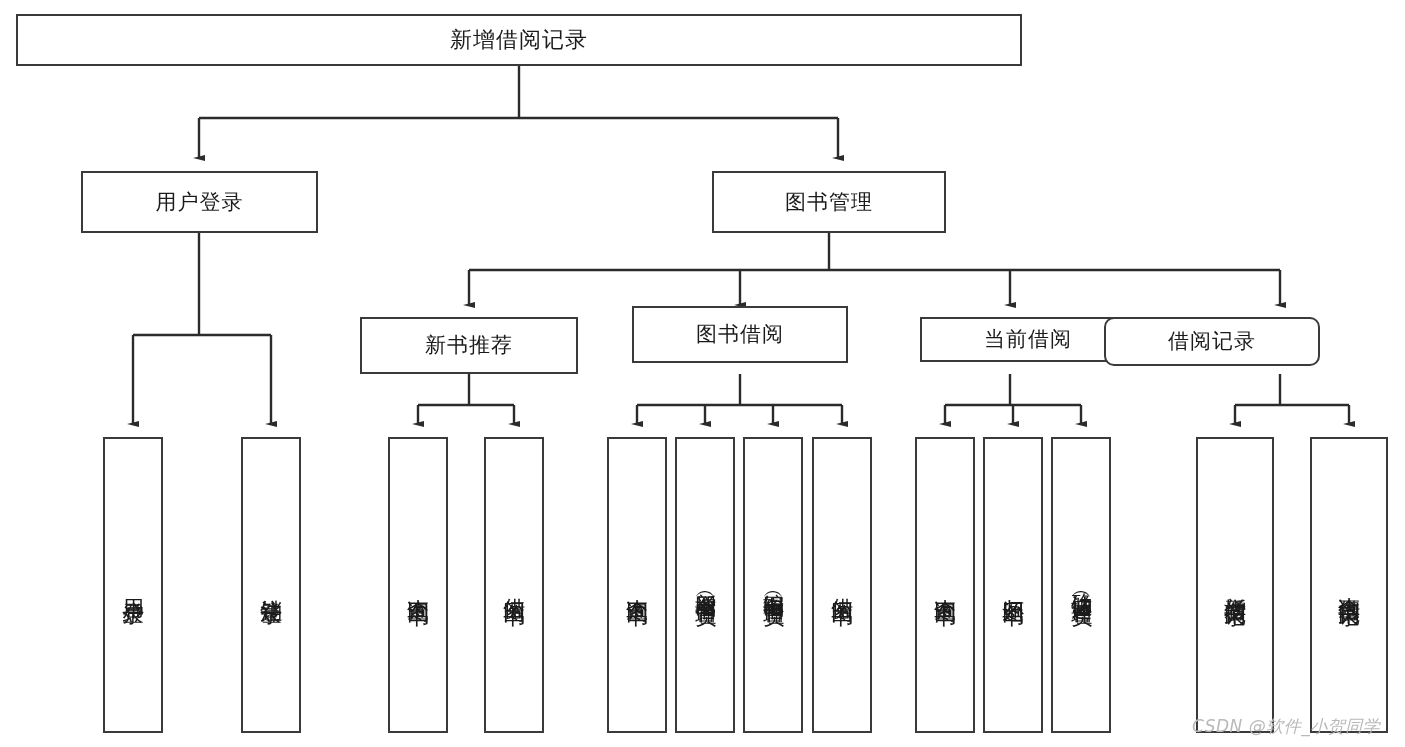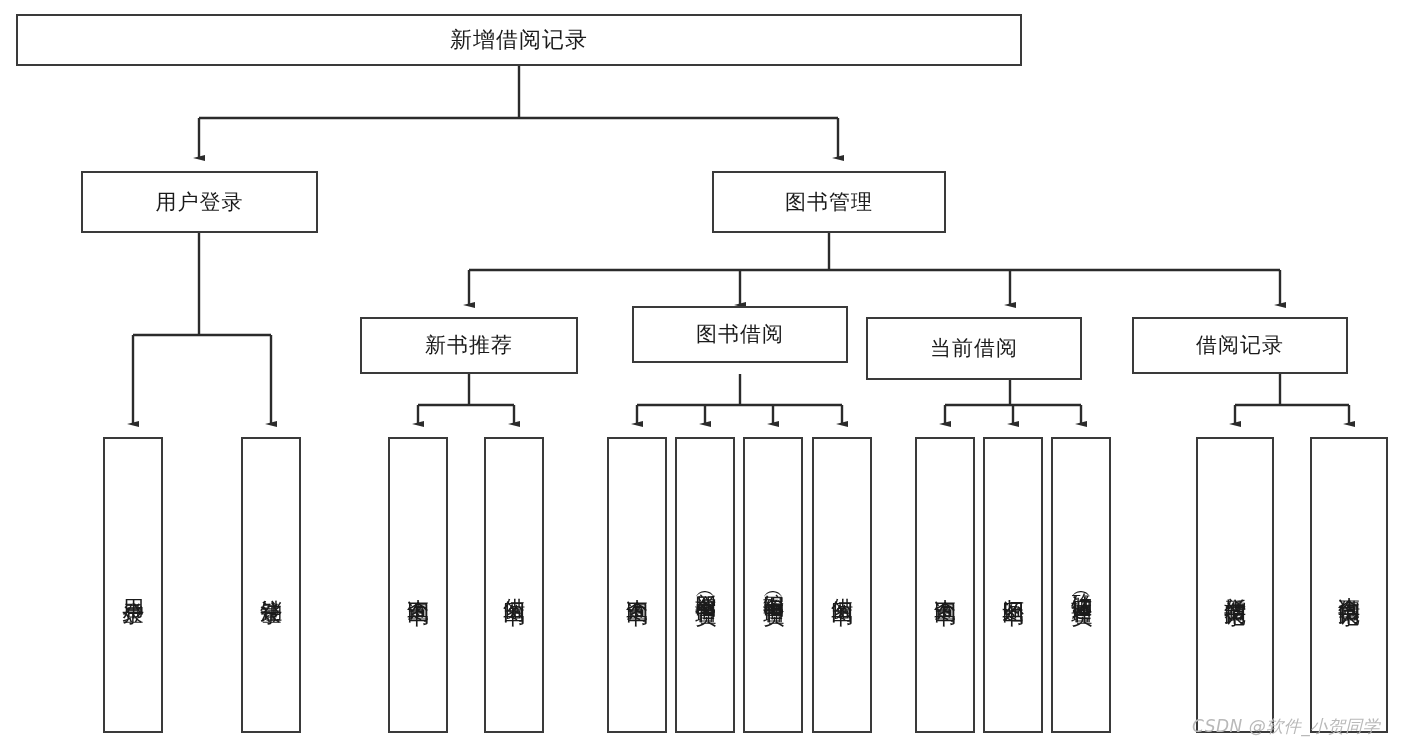--- a/index.html
+++ b/index.html
@@ -147,25 +147,25 @@
   </div>
 
   <div class="node horiz" style="left:712px; top:171px; width:234px; height:62px;">
     <span class="label">图书管理</span>
   </div>
 
   <div class="node horiz" style="left:632px; top:306px; width:216px; height:57px;">
     <span class="label">图书借阅</span>
   </div>
 
-  <div class="node horiz" style="left:866px; top:317px; width:216px; height:63px;">
+  <div class="node horiz" style="left:920px; top:317px; width:216px; height:45px;">
     <span class="label">当前借阅</span>
   </div>
 
-  <div class="node horiz" style="left:1132px; top:317px; width:216px; height:57px;">
+  <div class="node horiz" style="left:1104px; top:317px; width:216px; height:49px;border-radius:10px;">
     <span class="label">借阅记录</span>
   </div>
 
   <div class="node vert" style="left:103px; top:437px; width:60px; height:296px;">
     <span class="label">用户登录</span>
   </div>
 
   <div class="node vert" style="left:241px; top:437px; width:60px; height:296px;">
     <span class="label">注销登录</span>
   </div>

